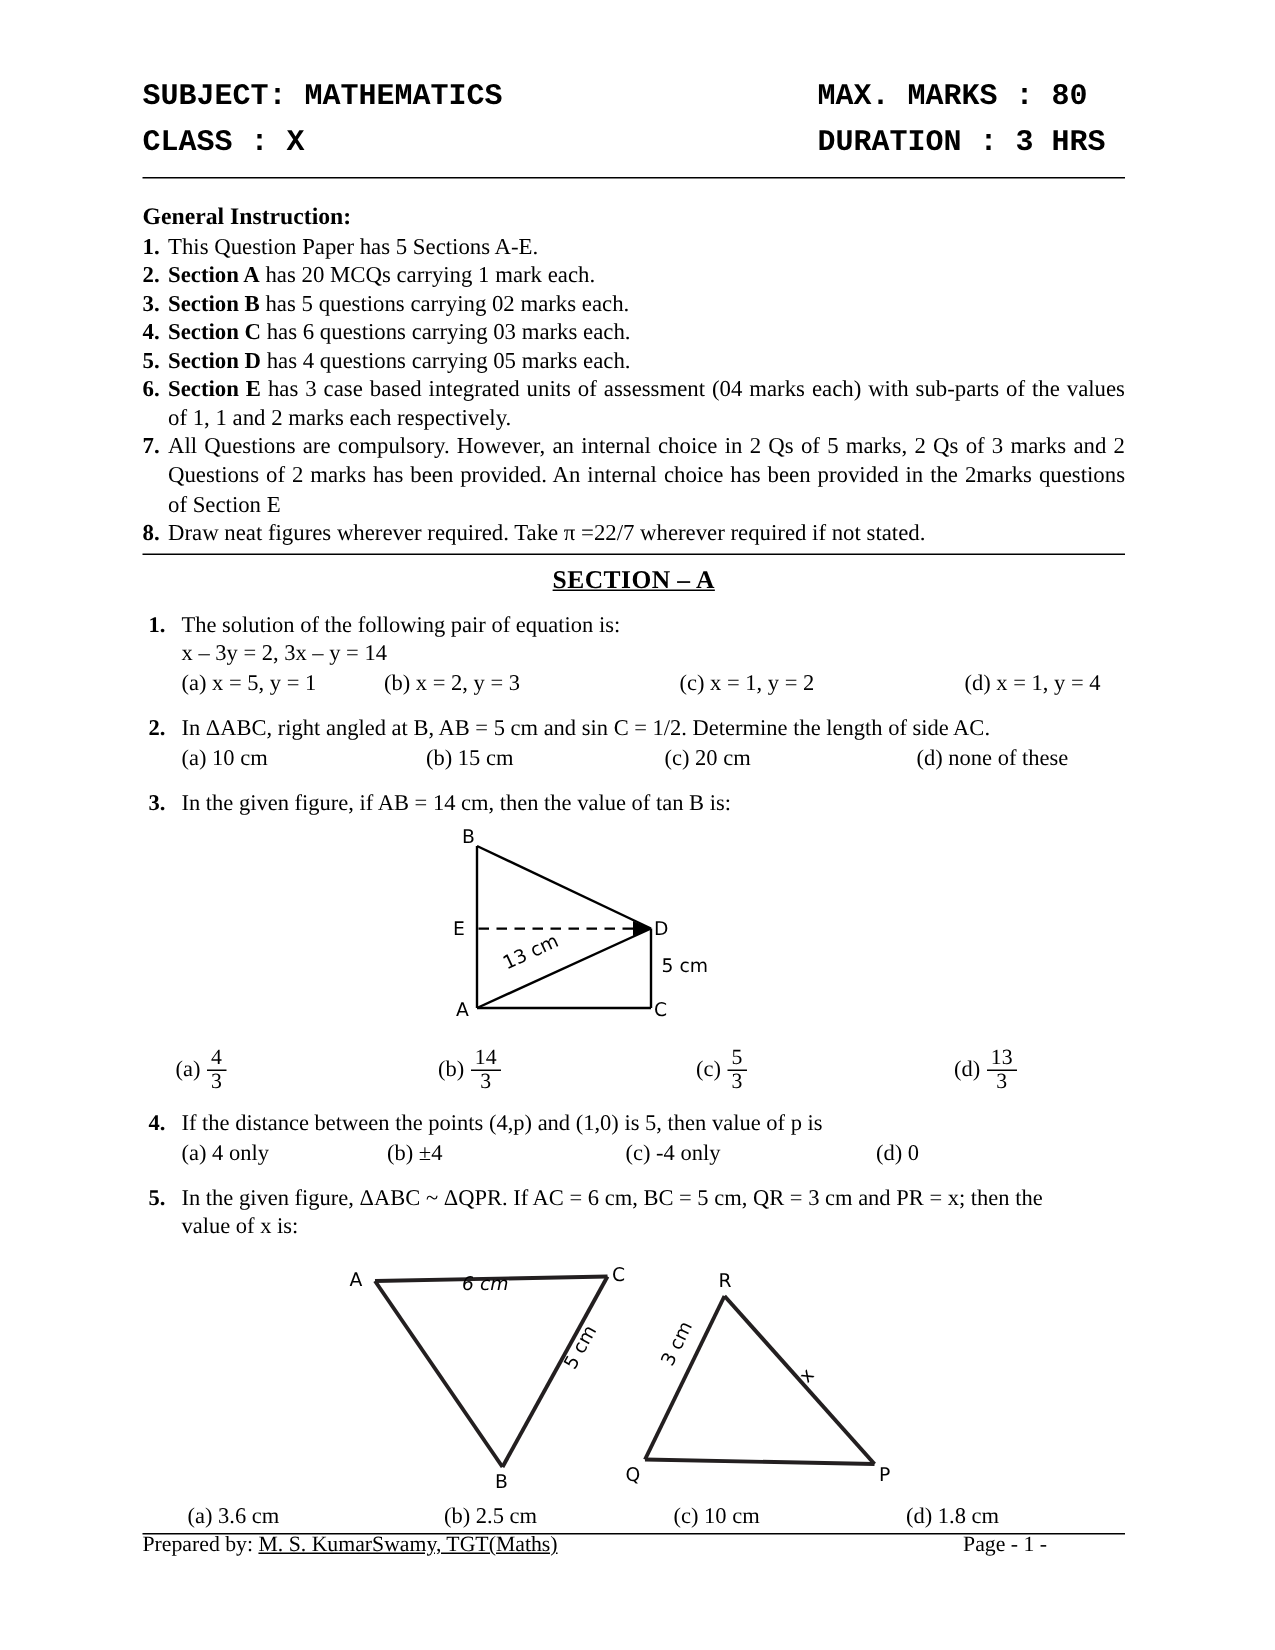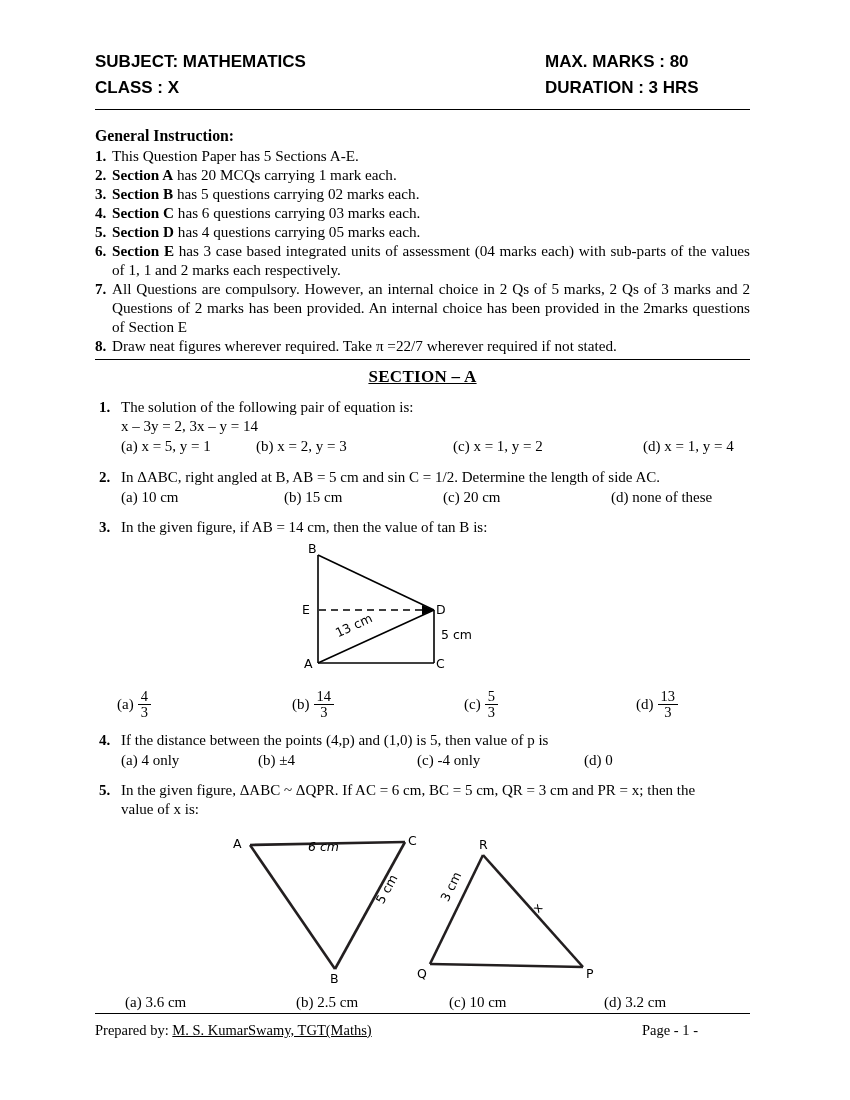--- a/index.html
+++ b/index.html
@@ -35,23 +35,23 @@
     font-family: "DejaVu Sans", sans-serif;
     font-weight: bold;
     font-size: 16.5px;
     letter-spacing: 0.2px;
     line-height: 1.35;
   }
   .doc-head .line2 { font-size: 15.5px; }
 
   .meta {
     margin-top: 17px;
-    font-family: Liberation Sans, sans-serif;
-    font-weight: bold;
-    font-size: 17px;
+    font-family: Liberation Mono, monospace;
+    font-weight: bold;
+    font-size: 20px;
     line-height: 1.55;
   }
   .meta-row {
     display: flex;
     justify-content: space-between;
     align-items: baseline;
   }
   .meta-right { min-width: 205px; }
 
   .rule {
@@ -405,21 +405,21 @@
       <span class="fig-label" style="left:83px; top:14px;font-style:italic;">6 cm</span>
       <span class="fig-label" style="left:154px; top:70px; transform:rotate(-61deg); transform-origin:left center;">5 cm</span>
       <span class="fig-label" style="left:219px; top:68px; transform:rotate(-64deg); transform-origin:left center;">3 cm</span>
       <span class="fig-label" style="left:310px; top:78px; transform:rotate(-48deg); transform-origin:left center;">x</span>
     </div>
 
     <div class="opts-last">
       <span class="opt">(a) 3.6 cm</span>
       <span class="opt">(b) 2.5 cm</span>
       <span class="opt">(c) 10 cm</span>
-      <span class="opt">(d) 3.2 cm</span>
+      <span class="opt">(d) 1.8 cm</span>
     </div>
     <hr class="rule3">
 
   </div>
 
   <div class="footer">
     <span>
       <span>Prepared by:</span>
       <span class="prep-name">M. S. KumarSwamy, TGT(Maths)</span>
     </span>

